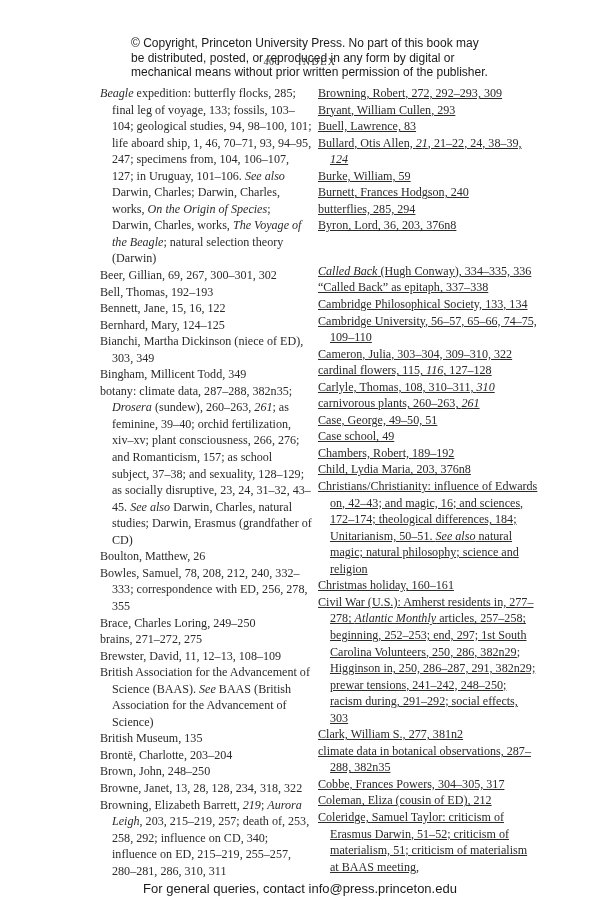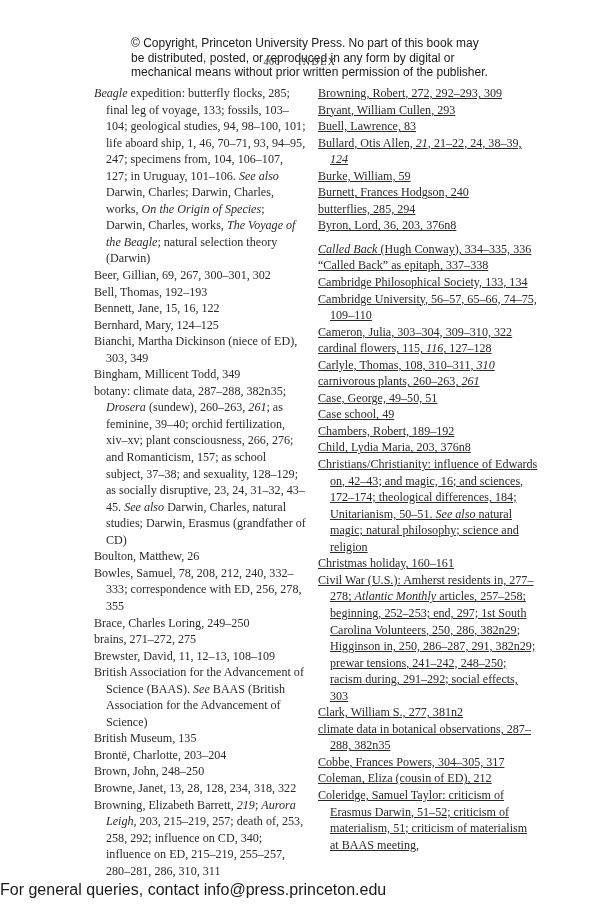--- a/index.html
+++ b/index.html
@@ -7,28 +7,28 @@
   .copyright {
     position: absolute; left: 131px; top: 4px; width: 360px;
     font-family: "Liberation Sans", sans-serif; font-size: 12px; line-height: 14.5px; color: #1a1a1a; margin-top: 32px;
   }
   .running-head {
     position: absolute; left: 0; width: 600px; top: 56px; text-align: center;
     font-family: "Liberation Serif", serif; font-size: 10px; letter-spacing: 1.5px; color: #333;
   }
   .running-head .pg { margin-right: 14px; letter-spacing: 0.5px; }
   .col { position: absolute; top: 85px; font-family: "Liberation Serif", serif; font-size: 12.1px; line-height: 16.55px; color: #2b2b2b; }
-  .col.left { left: 94px; width: 212px; }
+  .col.left { left: 100px; width: 212px; }
   .col.right { left: 318px; width: 220px; text-decoration: underline; }
   .entry { padding-left: 12px; text-indent: -12px; }
-  .entry.gap { margin-top: 7px; }
+  .entry.gap { margin-top: 29px; }
   i { font-style: italic; }
   .footer {
-    position: absolute; left: 0; width: 600px; top: 881px; text-align: left;
-    font-family: "Liberation Sans", sans-serif; font-size: 16px; color: #1a1a1a;
+    position: absolute; left: 0; width: 600px; top: 881px; text-align: center;
+    font-family: "Liberation Sans", sans-serif; font-size: 13px; color: #1a1a1a;
   }
 </style>
 </head>
 <body>
 
 <div class="copyright">© Copyright, Princeton University Press. No part of this book may be distributed, posted, or reproduced in any form by digital or mechanical means without prior written permission of the publisher.</div>
 
 <div class="running-head">
   <span class="pg">406</span>
   <span>INDEX</span>

